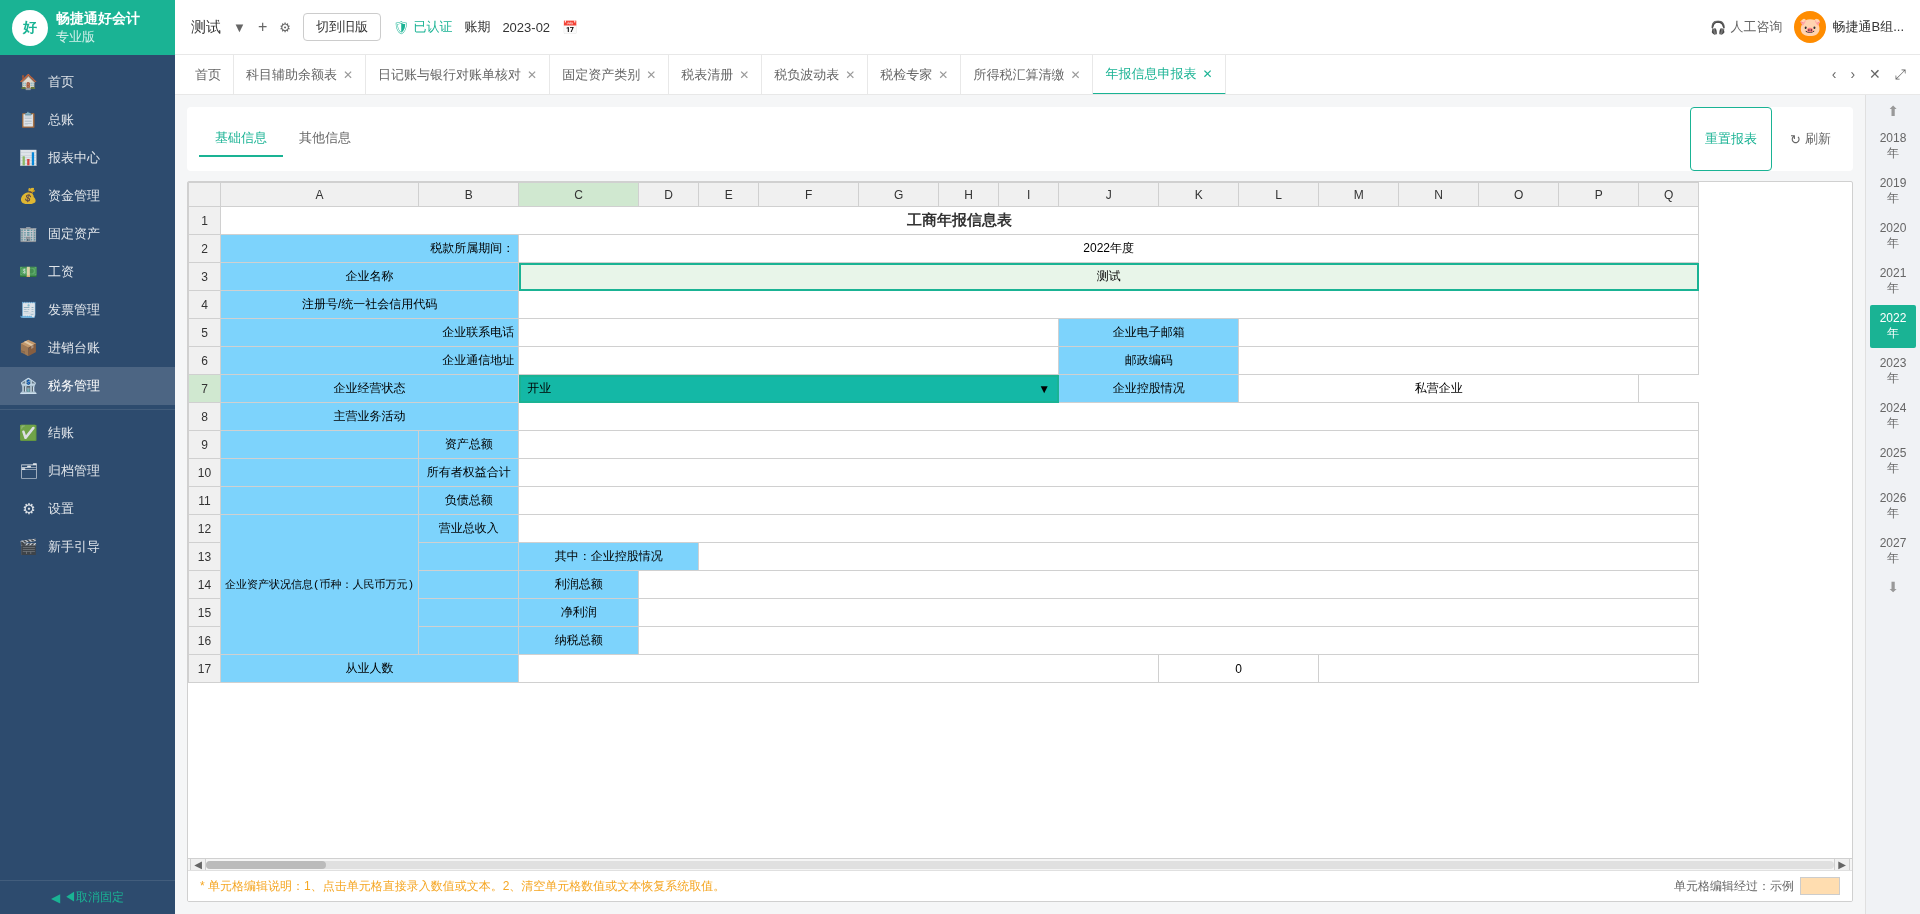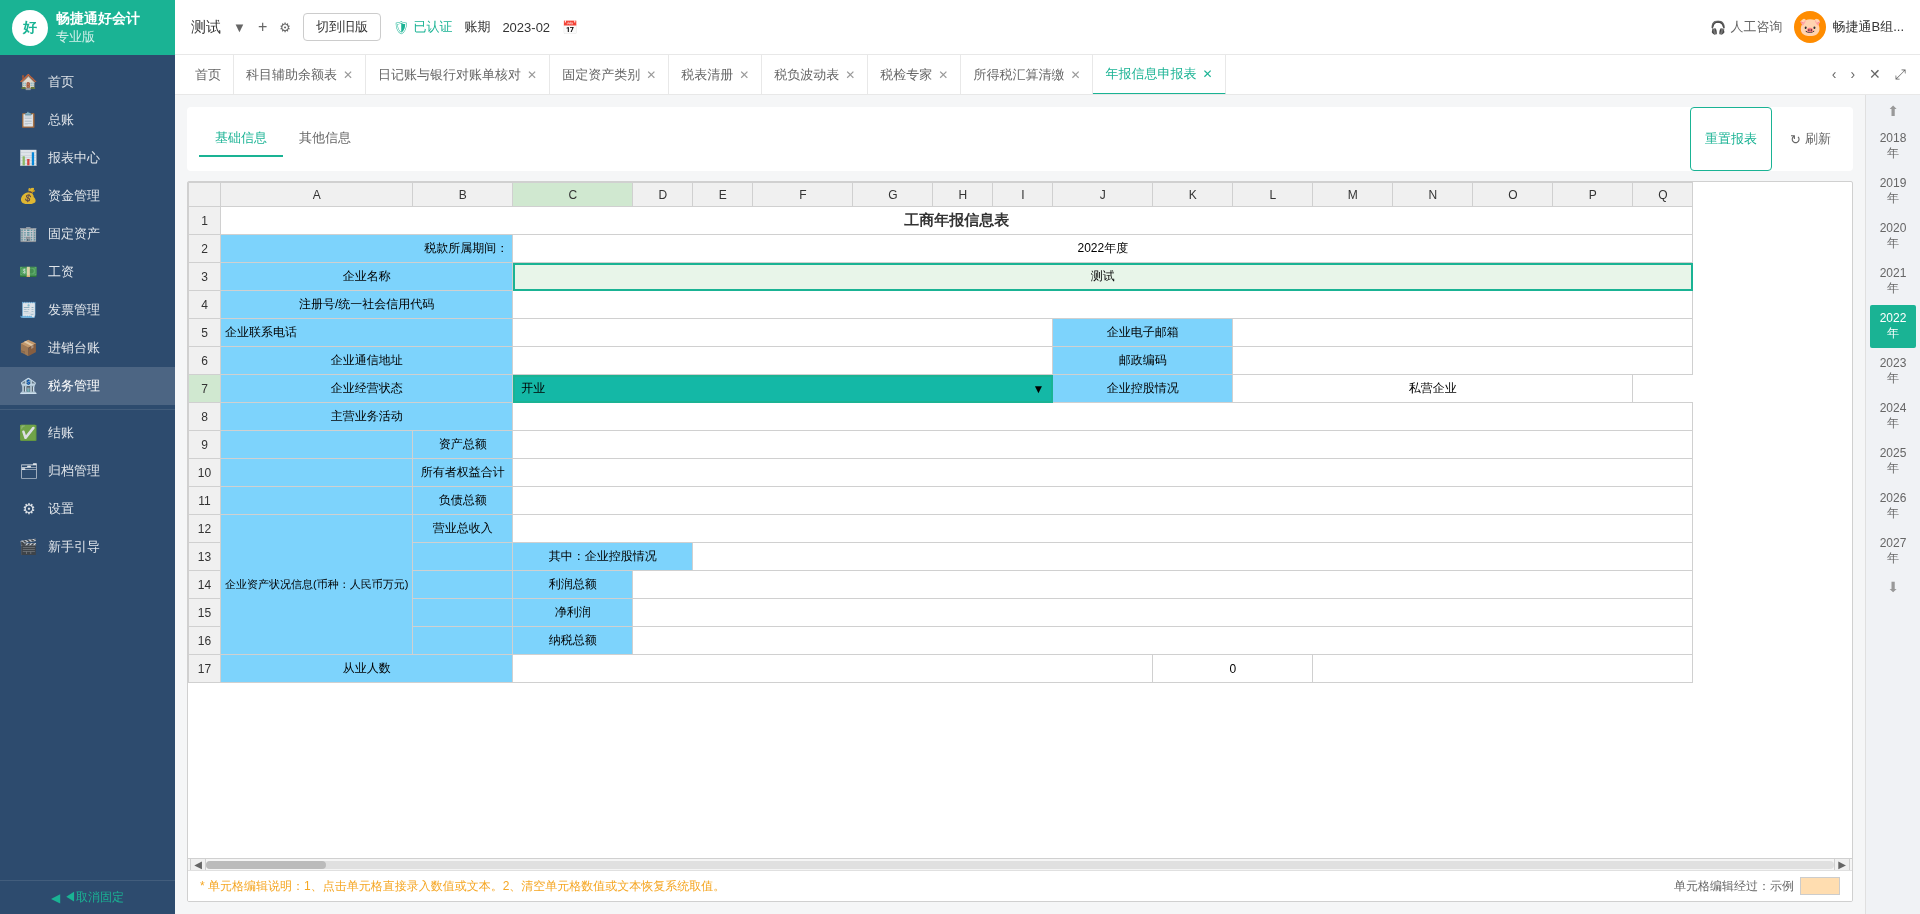--- a/index.html
+++ b/index.html
@@ -321,29 +321,29 @@
               </tr>
 
               <tr>
                 <td class="row-header">4</td>
                 <td class="cell label-cell" colspan="2" style="text-align:center;">注册号/统一社会信用代码</td>
                 <td class="cell" colspan="15"></td>
               </tr>
 
               <tr>
                 <td class="row-header">5</td>
-                <td class="cell label-cell" colspan="2" style="text-align:left;margin-left:17px;">企业联系电话</td>
+                <td class="cell label-cell" colspan="2" style="text-align:right;margin-left:17px;">企业联系电话</td>
                 <td class="cell" colspan="7"></td>
                 <td class="cell label-cell" colspan="2" style="text-align:center;">企业电子邮箱</td>
                 <td class="cell" colspan="6"></td>
               </tr>
 
               <tr>
                 <td class="row-header">6</td>
-                <td class="cell label-cell" colspan="2" style="text-align:center;">企业通信地址</td>
+                <td class="cell label-cell" colspan="2" style="text-align:right;">企业通信地址</td>
                 <td class="cell" colspan="7"></td>
                 <td class="cell label-cell" colspan="2" style="text-align:center;">邮政编码</td>
                 <td class="cell" colspan="6"></td>
               </tr>
 
               <tr>
                 <td class="row-header cell-header-active">7</td>
                 <td class="cell label-cell" colspan="2" style="text-align:center;">企业经营状态</td>
                 <td class="cell col-C cell-selected" colspan="7">
                   <div class="cell-dropdown">
@@ -377,21 +377,21 @@
 
               <tr>
                 <td class="row-header">11</td>
                 <td class="cell label-cell"></td>
                 <td class="cell label-cell">负债总额</td>
                 <td class="cell" colspan="15"></td>
               </tr>
 
               <tr>
                 <td class="row-header">12</td>
-                <td class="cell label-cell" rowspan="5" style="text-align:center;vertical-align:middle;font-size:11px;">企业资产状况信息(币种：人民币万元)</td>
+                <td class="cell label-cell" rowspan="5" style="text-align:center;vertical-align:middle;font-size:11px;font-family:Liberation Mono, monospace;">企业资产状况信息(币种：人民币万元)</td>
                 <td class="cell label-cell">营业总收入</td>
                 <td class="cell" colspan="15"></td>
               </tr>
 
               <tr>
                 <td class="row-header">13</td>
                 <td class="cell label-cell"></td>
                 <td class="cell label-cell" colspan="2">其中：企业控股情况</td>
                 <td class="cell" colspan="13"></td>
               </tr>

